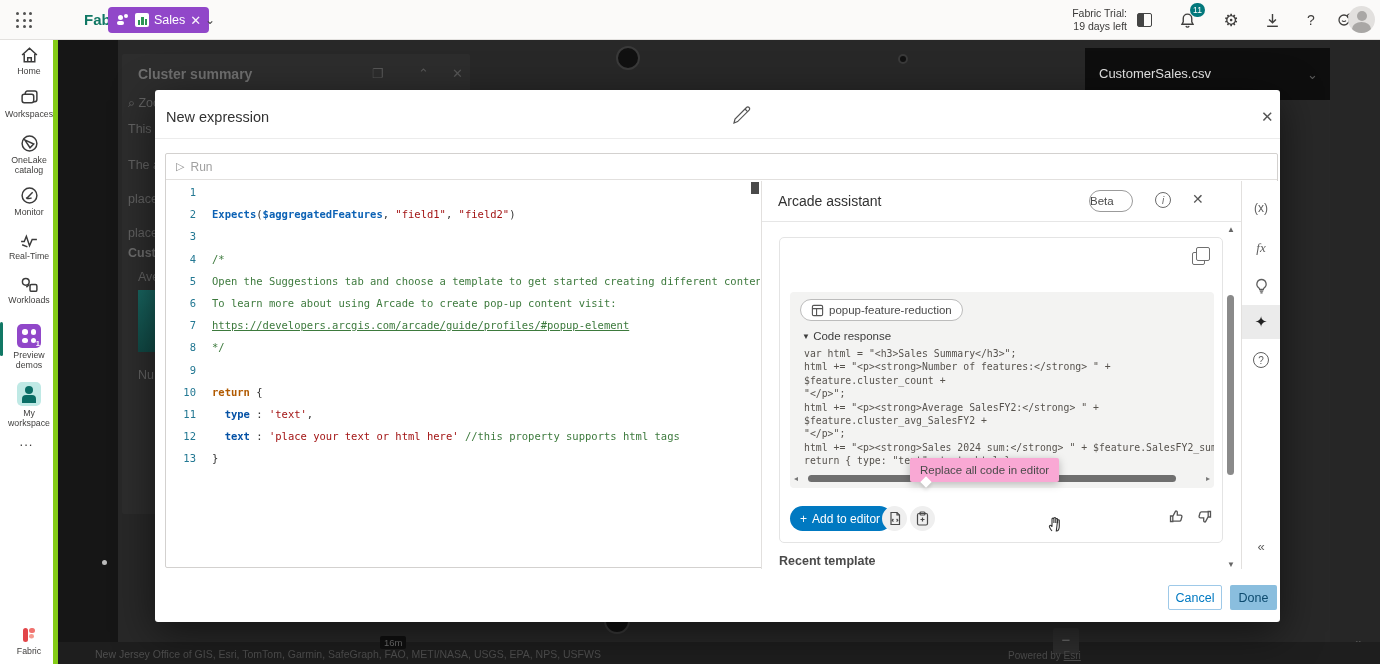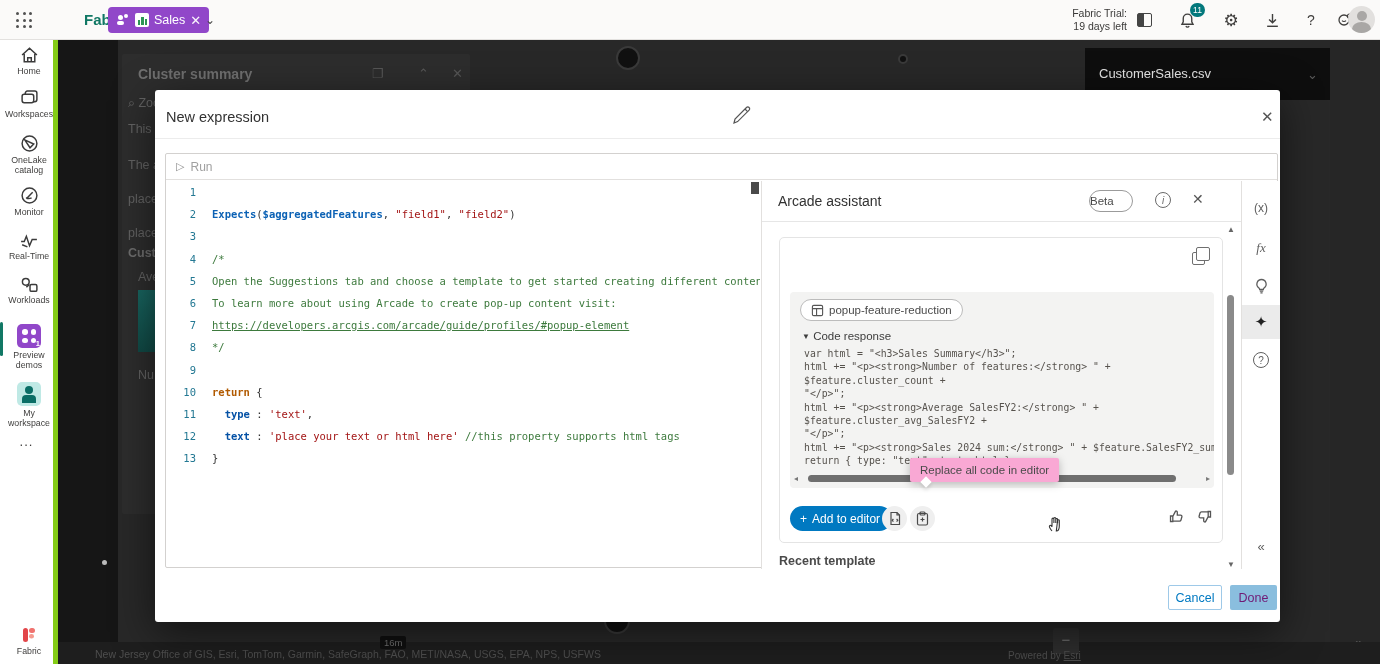--- a/index.html
+++ b/index.html
@@ -167,21 +167,21 @@
   .rail-item.active { background:#ebebeb; }
   .rail-item svg { stroke:#5f5f5f; fill:none; stroke-width:1.3; }
   .fx { font-style:italic; font-family:"Liberation Serif", serif; font-size:13px; }
   .help-circ { width:16px; height:16px; border:1px solid #5f5f5f; border-radius:50%; font-size:10px;
                line-height:15px; text-align:center; }
 
   
   .btn { position:absolute; top:495px; height:25px; border-radius:2px; font-size:12.5px;
          font-family:"Liberation Sans",sans-serif; }
   .btn-cancel { left:1013px; width:54px; background:#fff; border:1px solid #9ec9e8; color:#0079c1; }
-  .btn-done { left:1075px; width:47px; background:#8abede; border:none; color:#701a75; }
+  .btn-done { left:1075px; width:47px; background:#8abede; border:none; color:#0c4a6e; }
 </style>
 </head>
 <body>
 
 <div class="stage">
 
   <div class="abs map-bg"></div>
 
   <div class="abs dark-rail">
     <div class="abs rail-ico" style="top:62px"></div>

